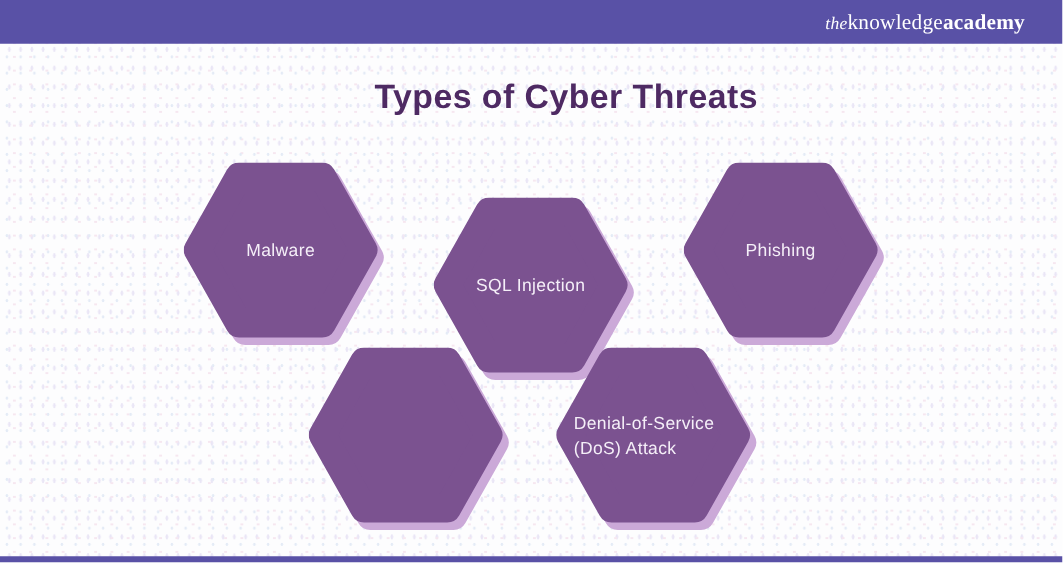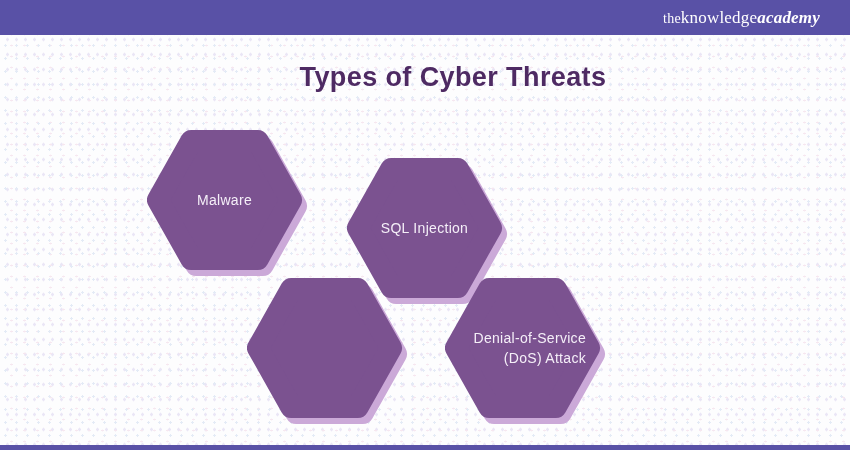--- a/index.html
+++ b/index.html
@@ -19,39 +19,39 @@
   .topbar{
     position:absolute;left:0;top:0;width:850px;height:35px;
     background:var(--bar-color,#5951A6);
   }
   .logo{
     position:absolute;right:30px;top:0;height:35px;line-height:35px;
     color:var(--logo-color,#fff);
     font-family:"Liberation Serif","DejaVu Serif",serif;
     font-size:17px;white-space:nowrap;letter-spacing:0.2px;
   }
-  .logo .the{font-size:14px;margin-left:44px;}
+  .logo .the{font-style:italic;font-size:14px;margin-left:44px;}
   .logo .mid{font-weight:400;text-align:center;}
-  .logo .acad{font-weight:700;font-style:italic;}
+  .logo .acad{font-weight:700;}
   .title{
     position:absolute;left:0;top:62px;width:850px;
     text-align:center;
     font-size:27px;font-weight:700;letter-spacing:0.4px;
     color:var(--title-color,#4E2A63);
     padding-left:28px;
   }
   .hex{position:absolute;width:162px;height:150px;}
   .hex svg{position:absolute;left:0;top:0;}
   .hex .shadow{fill:var(--hex-shadow,#CBA9D8);stroke:var(--hex-shadow,#CBA9D8);}
   .hex .body{fill:var(--hex-fill,#7B5290);stroke:var(--hex-fill,#7B5290);}
   .hex polygon{stroke-width:22;stroke-linejoin:round;stroke-linecap:round;}
   .hex .label{
     position:absolute;left:0;top:0;width:155px;height:140px;
     display:flex;align-items:center;justify-content:center;
-    text-align:right;
+    text-align:left;
     padding:0 14px;box-sizing:border-box;
     color:var(--hex-text,#F5EFF8);
     font-size:14px;line-height:1.45;letter-spacing:0.3px;
   }
   #hex-1{left:147px;top:130px;}
   #hex-2{left:347px;top:130px;margin-top:28px;}
   #hex-3{left:547px;top:130px;}
   #hex-4{left:247px;top:278px;}
   #hex-5{left:445px;top:278px;text-decoration:underline;}
   .bottombar{
@@ -84,20 +84,29 @@
   <div class="hex" id="hex-2">
     <svg width="162" height="150" viewBox="0 0 162 150">
       <g transform="translate(5,6)">
           <polygon class="shadow" points="44.25,11 110.75,11 144,70 110.75,129 44.25,129 11,70"></polygon>
         </g>
       <polygon class="body" points="44.25,11 110.75,11 144,70 110.75,129 44.25,129 11,70"></polygon>
     </svg>
     <div class="label">SQL Injection</div>
   </div>
 
+  <div class="hex" id="hex-3">
+    <svg width="162" height="150" viewBox="0 0 162 150">
+      <g transform="translate(5,6)">
+          <polygon class="shadow" points="44.25,11 110.75,11 144,70 110.75,129 44.25,129 11,70"></polygon>
+        </g>
+      <polygon class="body" points="44.25,11 110.75,11 144,70 110.75,129 44.25,129 11,70"></polygon>
+    </svg>
+    <div class="label">Phishing</div>
+  </div>
 
   <div class="hex" id="hex-4">
     <svg width="162" height="150" viewBox="0 0 162 150">
       <g transform="translate(5,6)">
           <polygon class="shadow" points="44.25,11 110.75,11 144,70 110.75,129 44.25,129 11,70"></polygon>
         </g>
       <polygon class="body" points="44.25,11 110.75,11 144,70 110.75,129 44.25,129 11,70"></polygon>
     </svg>
   </div>
 

